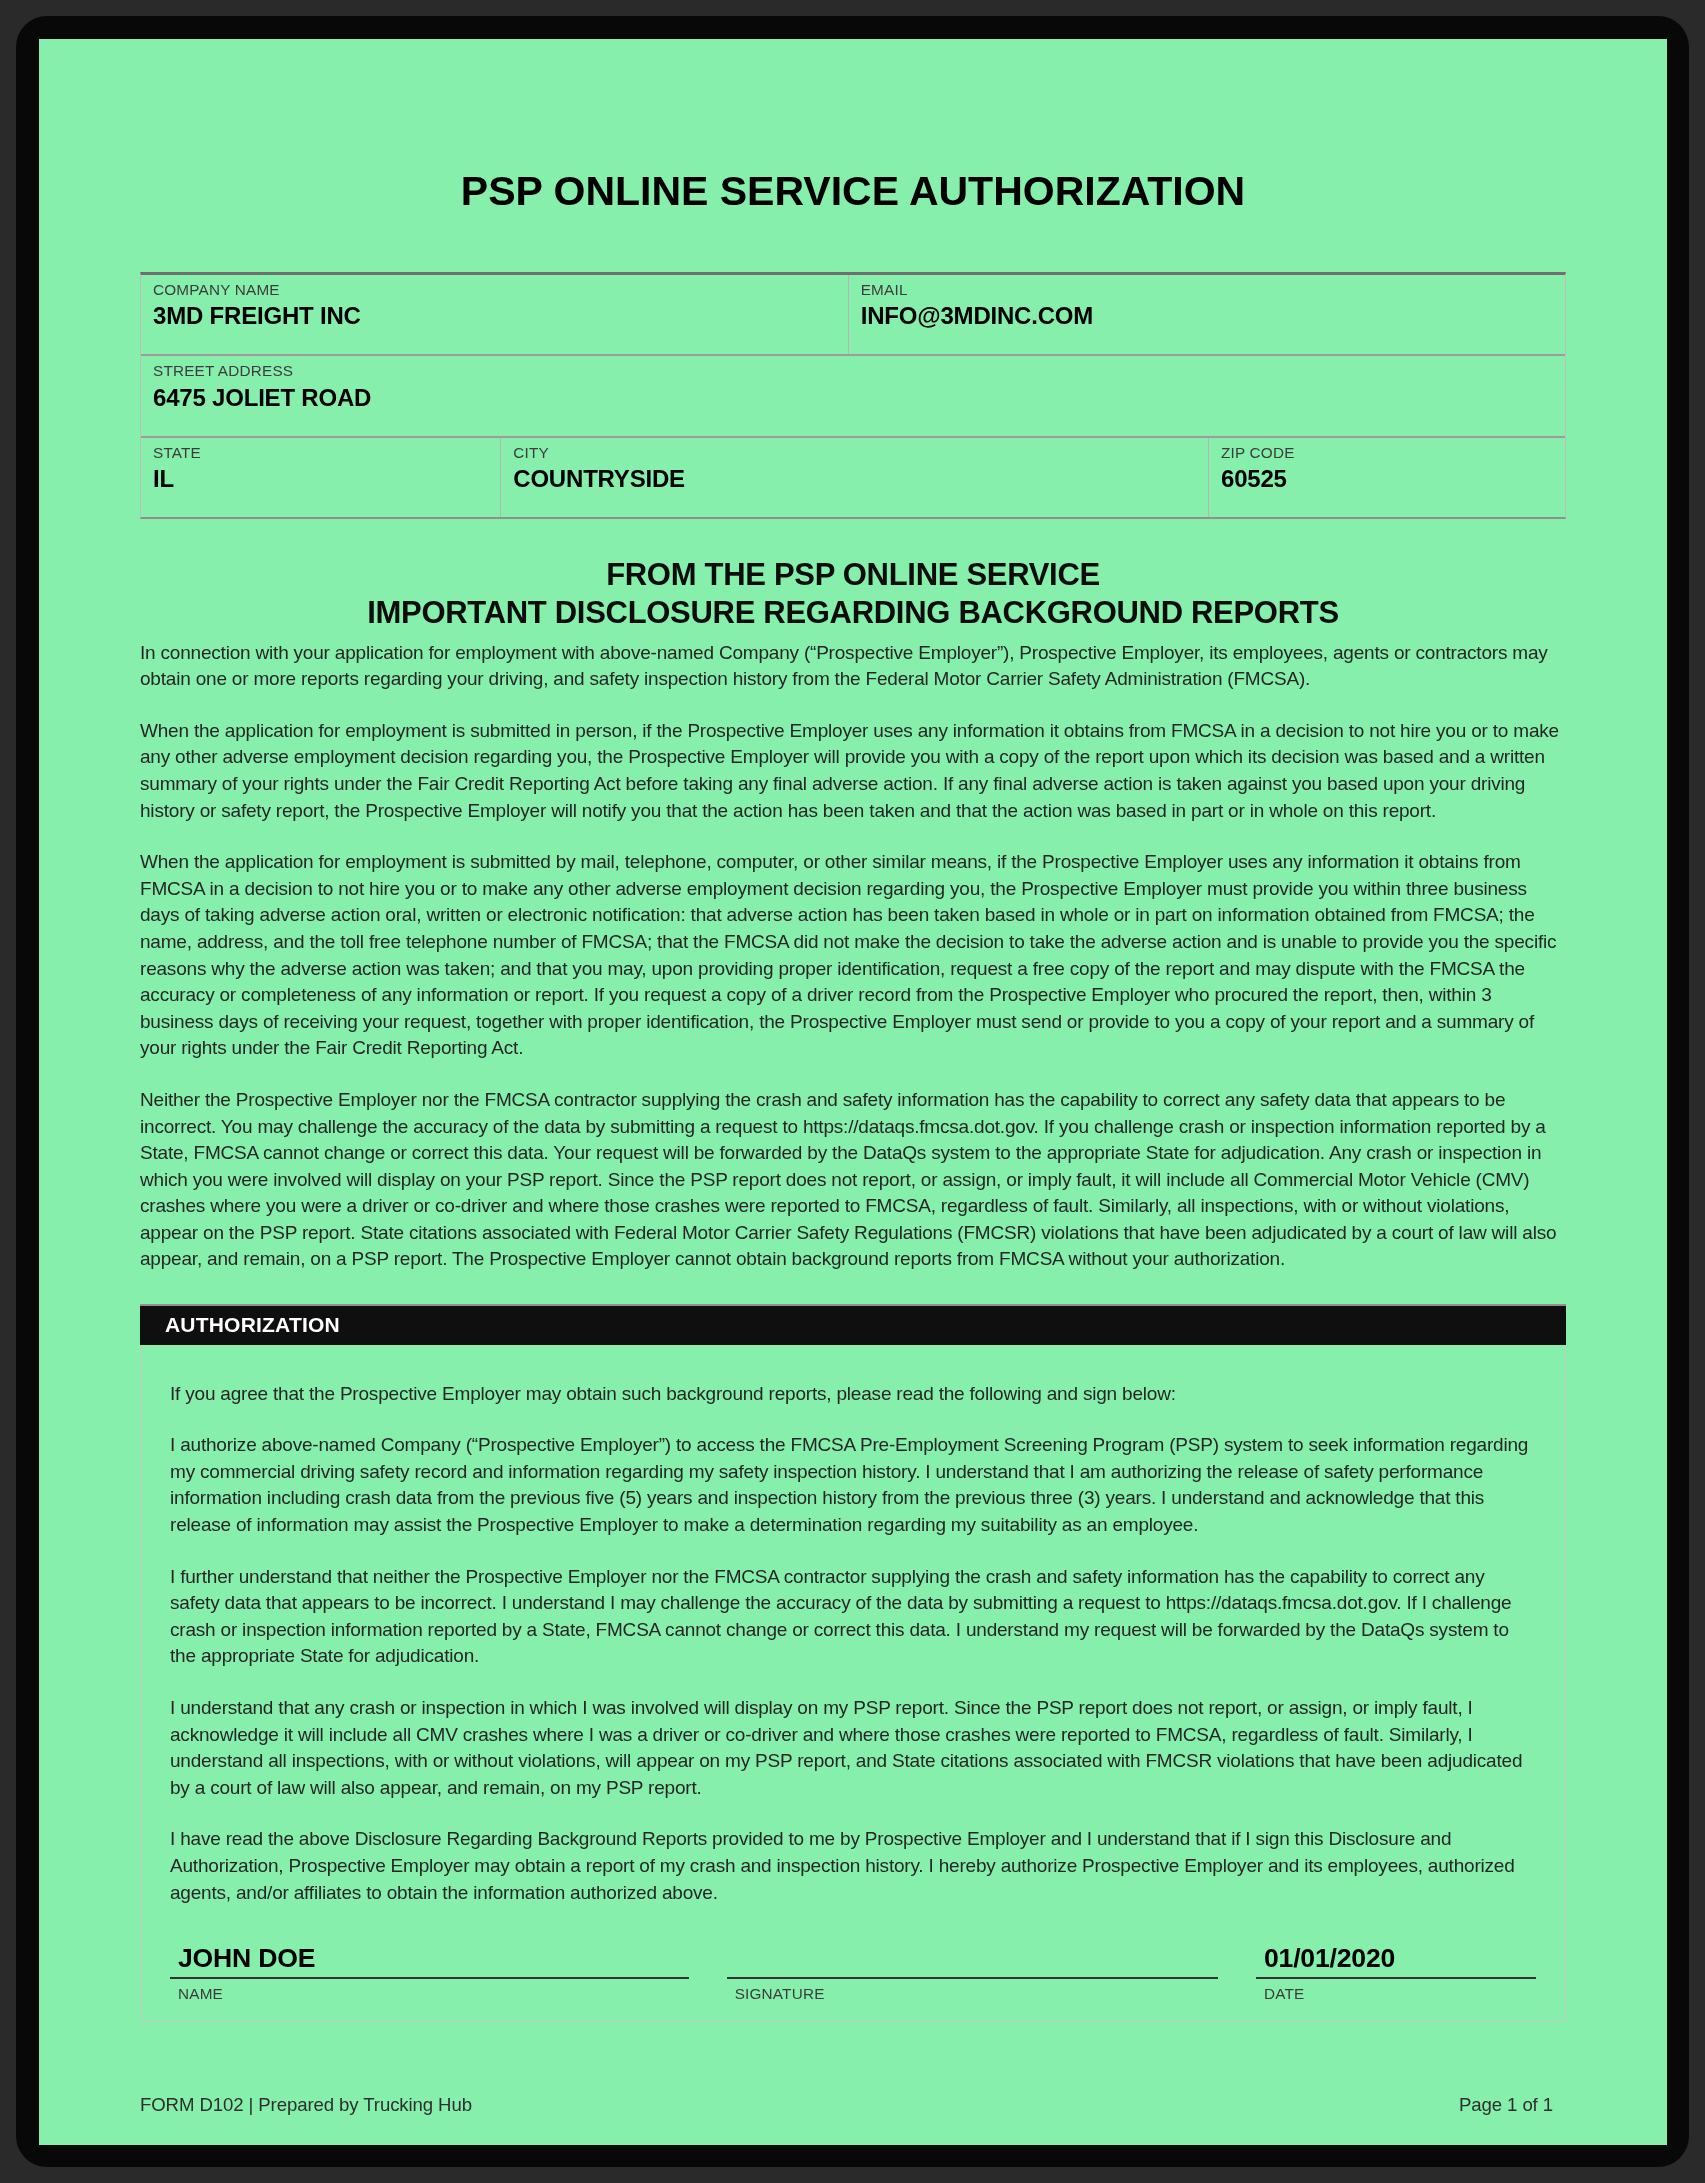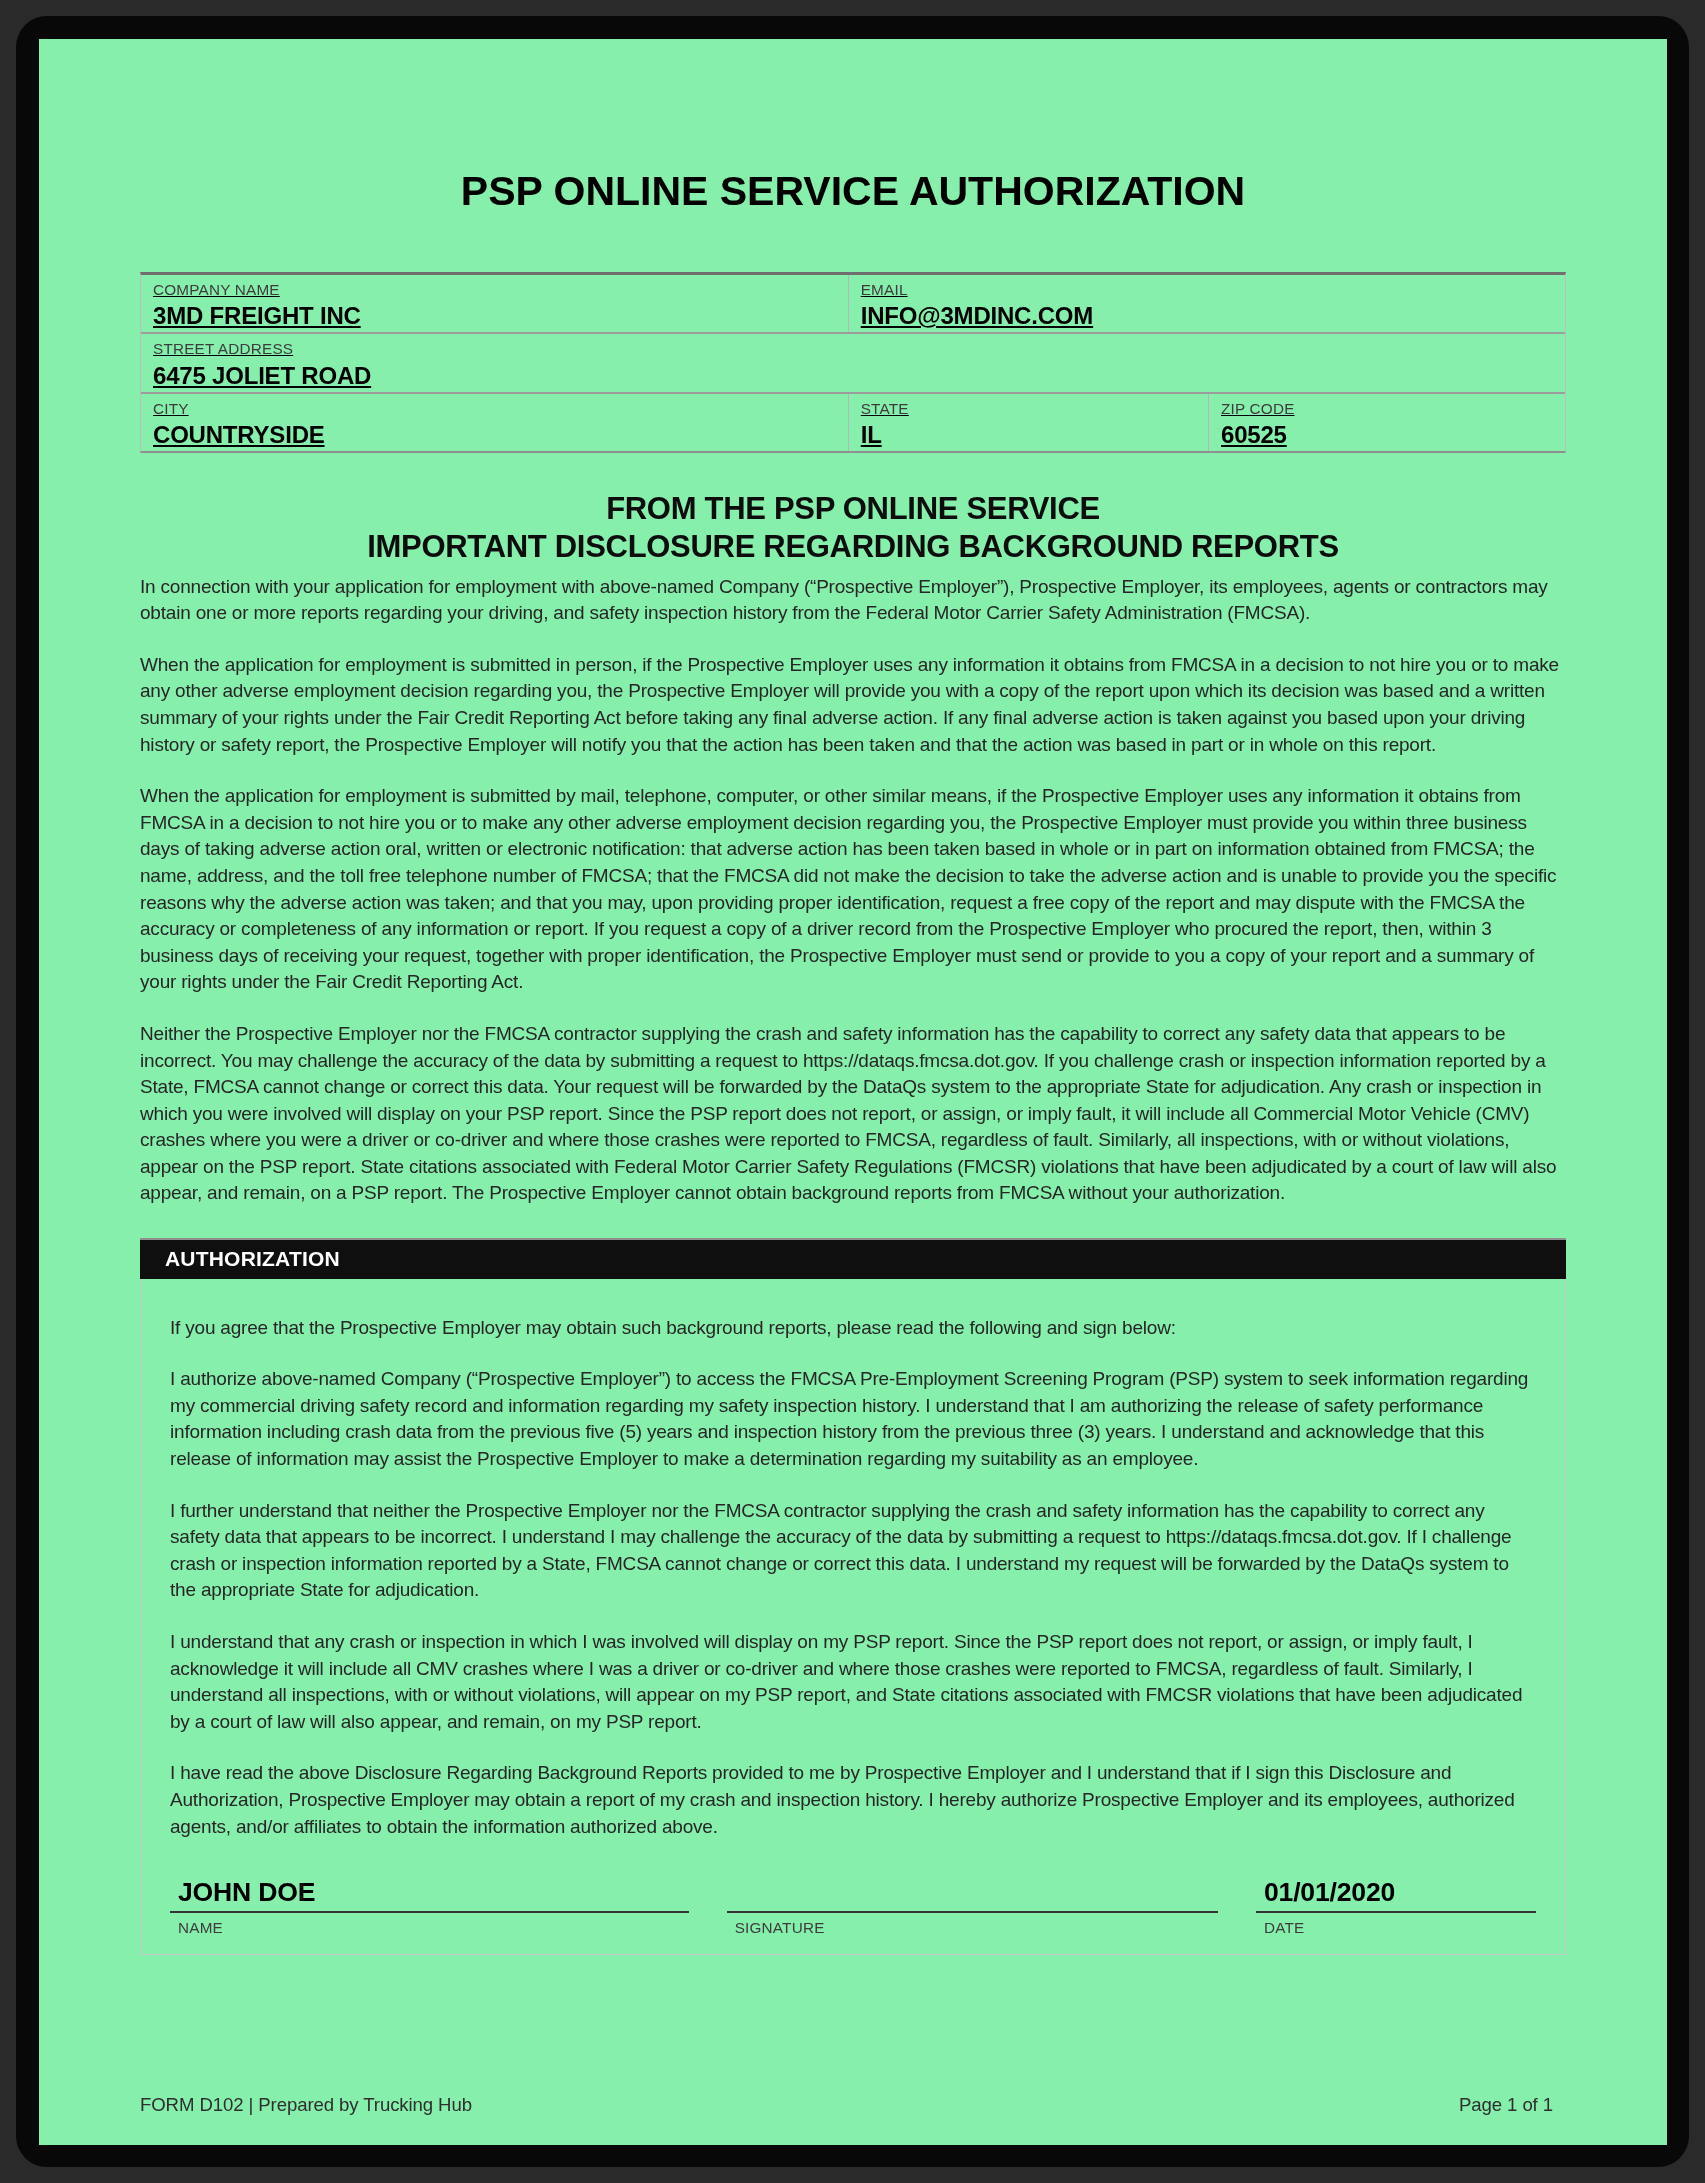--- a/index.html
+++ b/index.html
@@ -50,24 +50,23 @@
     border-bottom: 2.7px solid #8f8f8f;
     border-left: 1.3px solid #bdbdbd;
     border-right: 1.3px solid #bdbdbd;
   }
   .info-row {
     display: flex;
     border-bottom: 2px solid #9c9c9c;
   }
   .info-row:last-child { border-bottom: none; }
   .info-cell {
-    padding: 6px 12px 2px 12px;
+    padding: 6px 12px 24px 12px;
     border-right: 1.3px solid #b5b5b5;
     box-sizing: border-box;
-    text-decoration: underline;
   }
   .info-cell:last-child { border-right: none; }
   .cell-w50 { width: 49.7%; }
   .cell-w50b { width: 50.3%; }
   .cell-w100 { width: 100%; }
   .cell-w25a { width: 25.3%; }
   .cell-w25b { width: 25%; }
   .field-label {
     font-size: 15.3px;
     color: #3c3c3c;
@@ -183,27 +182,27 @@
             <div class="field-value">INFO@3MDINC.COM</div>
           </div>
         </div>
         <div class="info-row">
           <div class="info-cell cell-w100">
             <div class="field-label">STREET ADDRESS</div>
             <div class="field-value">6475 JOLIET ROAD</div>
           </div>
         </div>
         <div class="info-row">
+          <div class="info-cell cell-w25a">
+            <div class="field-label">STATE</div>
+            <div class="field-value">IL</div>
+          </div>
           <div class="info-cell cell-w50">
             <div class="field-label">CITY</div>
             <div class="field-value">COUNTRYSIDE</div>
-          </div>
-          <div class="info-cell cell-w25a">
-            <div class="field-label">STATE</div>
-            <div class="field-value">IL</div>
           </div>
           <div class="info-cell cell-w25b">
             <div class="field-label">ZIP CODE</div>
             <div class="field-value">60525</div>
           </div>
         </div>
       </div>
 
       <div class="section-heading">
         <div>FROM THE PSP ONLINE SERVICE</div>

